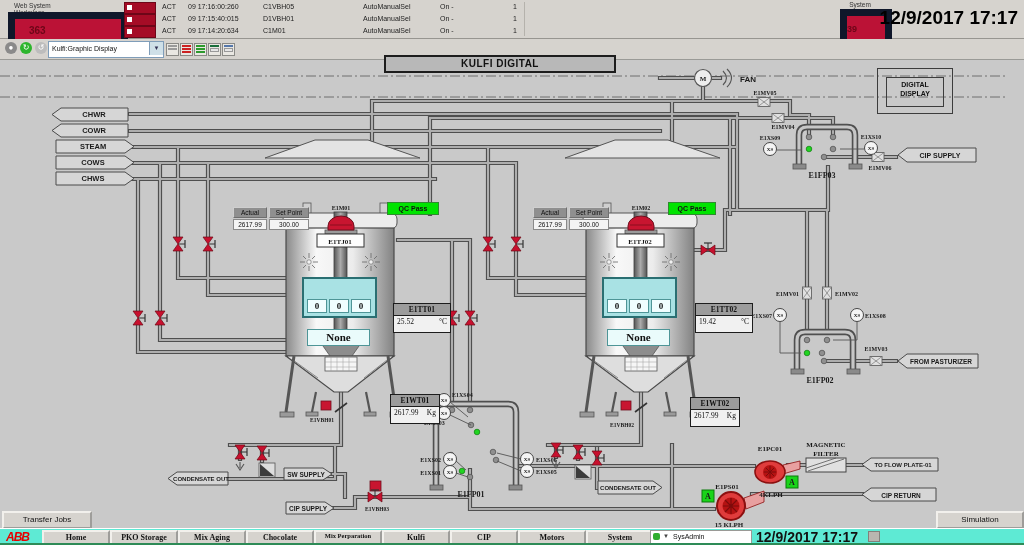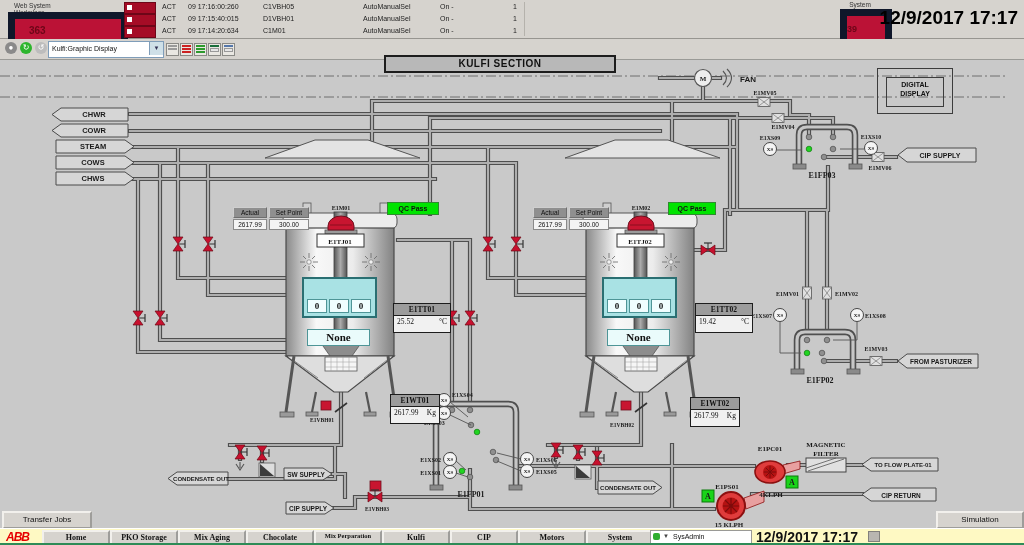--- a/index.html
+++ b/index.html
@@ -45,21 +45,21 @@
   .vbox{position:absolute;border:1px solid #1d1d1d;font-family:"Liberation Serif",serif;}
   .vbox .hd{background:#9c9c9c;border-bottom:1px solid #1d1d1d;font-weight:bold;font-size:7.5px;text-align:center;height:11px;line-height:11px;}
   .vbox .vl{background:#f1f1f1;font-size:7.5px;height:16px;line-height:12px;display:flex;justify-content:space-between;padding:0 3px;}
   .nonebox{position:absolute;width:71px;height:37px;background:#a9e2e4;border:2px solid #2a6f72;}
   .nonebox .st{position:absolute;left:3px;top:2px;width:61px;height:15px;background:#eafbfb;border:1px solid #4e9597;
                font-family:"Liberation Serif",serif;font-weight:bold;font-size:11px;text-align:center;line-height:15px;margin-top:48px;}
   .nonebox .dg{position:absolute;top:20px;width:18px;height:12px;background:#f0feff;border:1px solid #4e9597;
                font-family:"Liberation Serif",serif;font-weight:bold;font-size:9px;text-align:center;line-height:12px;}
   .btn3d{position:absolute;background:#d6d3ce;border:2px outset #f2f0ec;font-size:8px;text-align:center;}
   
-  #taskbar{position:absolute;left:0;top:528px;width:1024px;height:15px;background:#fef9c3;border-top:1px solid #fff;}
+  #taskbar{position:absolute;left:0;top:528px;width:1024px;height:15px;background:#5eead4;border-top:1px solid #fff;}
   #abb-logo{position:absolute;left:6px;top:1px;font-weight:bold;font-size:12px;color:#e60000;letter-spacing:-1px;font-style:italic;}
   .tbtn{position:absolute;top:1px;width:64px;height:13px;background:#d6d3ce;border:2px outset #f2f0ec;
         font-family:"Liberation Serif",serif;font-weight:bold;font-size:8px;text-align:center;line-height:11px;overflow:hidden;}
   .tbtn.two{font-size:6.5px;line-height:6px;padding-top:1px;}
   #user-chip{position:absolute;left:650px;top:1px;width:100px;height:12px;background:#fff;border:1px solid #9a9a96;font-size:7px;}
   #user-chip .uic{position:absolute;left:2px;top:2px;width:7px;height:7px;background:#2fae2f;border-radius:2px;}
   #user-chip .dda{position:absolute;left:12px;top:2px;font-size:6px;color:#444;}
   #user-chip .un{position:absolute;left:22px;top:2px;}
   #tb-datetime{position:absolute;left:756px;top:0px;font-size:14px;font-weight:bold;}
   #tb-mini{position:absolute;left:868px;top:2px;width:10px;height:9px;background:#b9b6b0;border:1px solid #82807b;}
@@ -443,21 +443,21 @@
       <text x="822" y="178" text-anchor="middle" class="t8">E1FP03</text>
       <text x="727" y="489" text-anchor="middle" class="t7">E1PS01</text>
       <text x="729" y="527" text-anchor="middle" class="t7">15 KLPH</text>
       <text x="770" y="451" text-anchor="middle" class="t7">E1PC01</text>
       <text x="771" y="497" text-anchor="middle" class="t7">4KLPH</text>
       <text x="826" y="447" text-anchor="middle" class="t7">MAGNETIC</text>
       <text x="826" y="456" text-anchor="middle" class="t7">FILTER</text>
     </g>
   </svg>
 
-  <div id="title-box">KULFI SECTION</div>
+  <div id="title-box">KULFI DIGITAL</div>
 
   <div id="dd-outer">
     <div id="dd-inner">DIGITAL DISPLAY</div>
   </div>
 
   <div class="qc" style="left:387px;top:202px;width:50px;">QC Pass</div>
   <div class="qc" style="left:668px;top:202px;width:46px;">QC Pass</div>
 
   <div class="asp" style="left:233px;top:207px;">
     <span class="lb">Actual</span>

